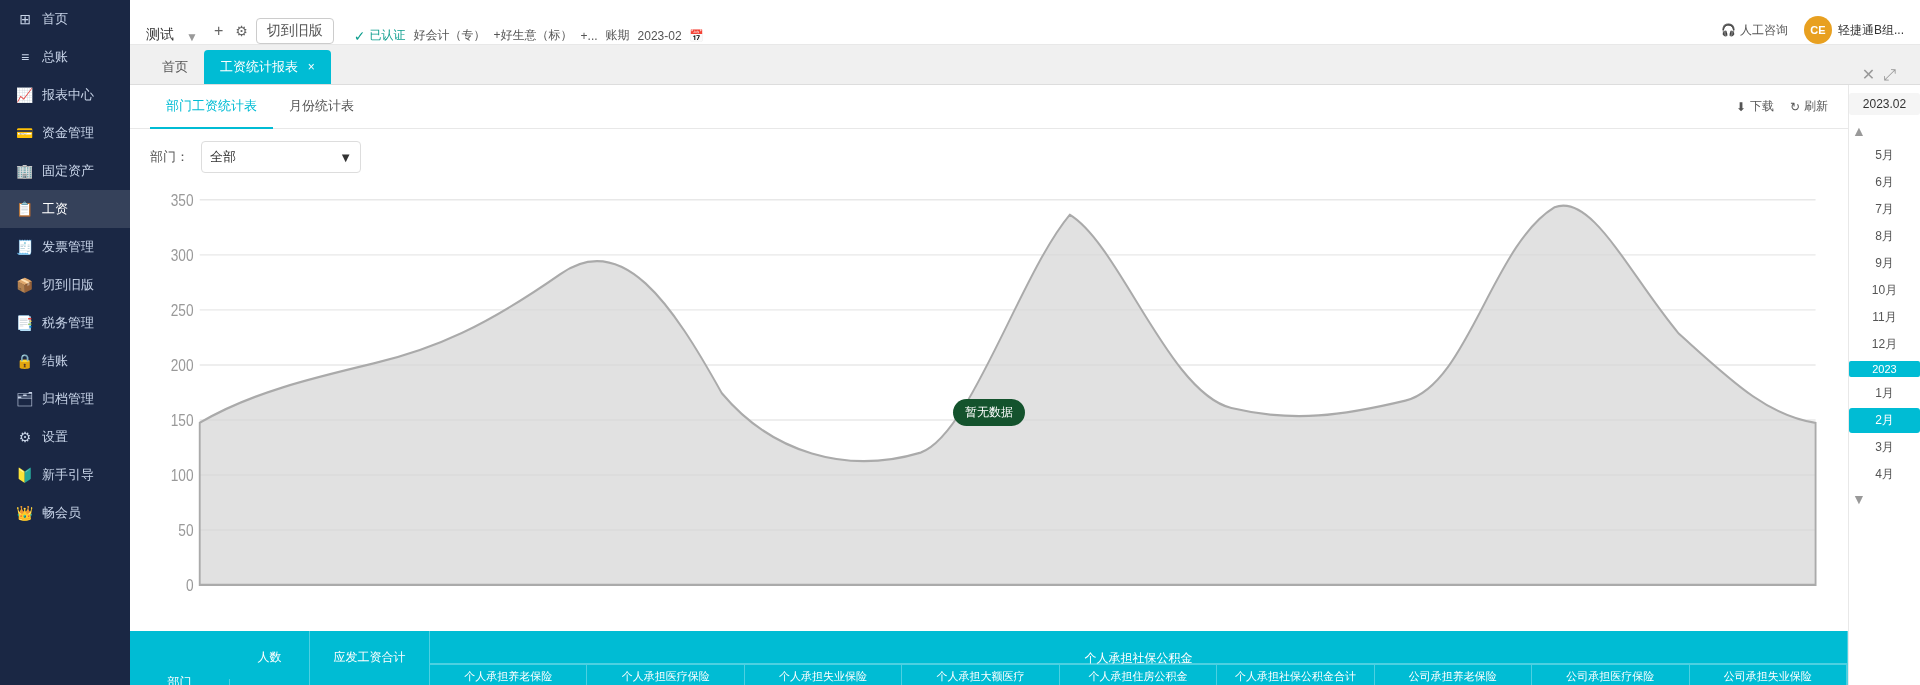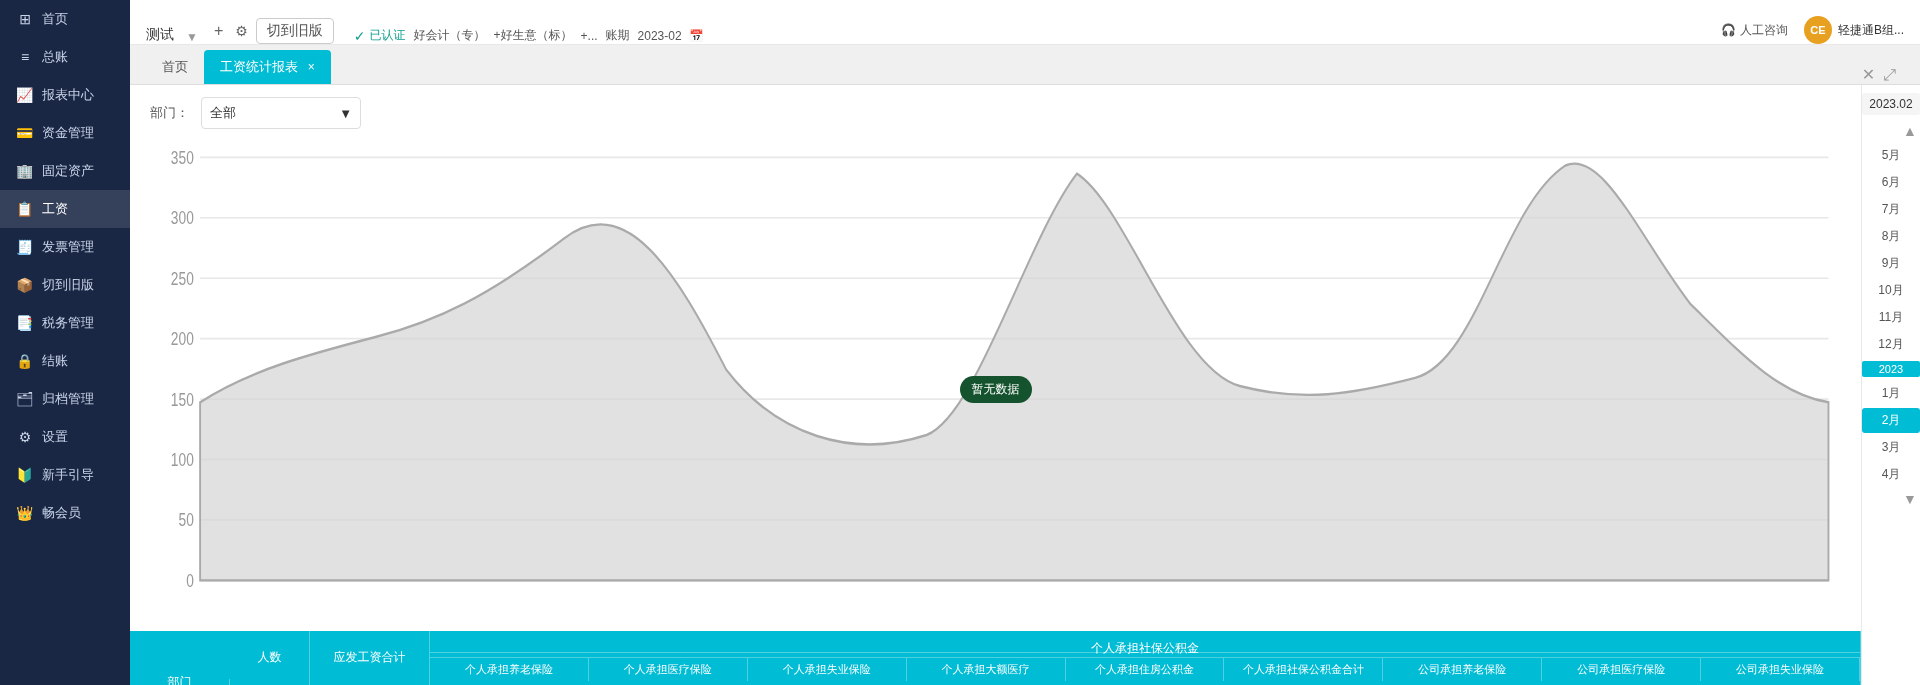--- a/index.html
+++ b/index.html
@@ -304,37 +304,37 @@
       border-right: 1px solid rgba(255,255,255,0.3);
       text-align: center;
       padding: 4px 6px;
       line-height: 1.3;
     }
     .th-group-label {
       background: #00bcd4;
       color: white;
       font-size: 12px;
       text-align: center;
-      padding: 6px 0;
+      padding: 16px 0;
       border-bottom: 1px solid rgba(255,255,255,0.3);
     }
     .th-group-cols {
       display: flex;
       flex: 1;
       align-items: center;
     }
 
     
     .right-panel {
-      width: 59px;
+      width: 72px;
       background: white;
       border-left: 1px solid #e8e8e8;
       display: flex;
       flex-direction: column;
-      align-items: flex-end;
+      align-items: flex-start;
       padding-top: 8px;
       gap: 2px;
       font-size: 12px;
       overflow: hidden;
     }
     .right-panel-date {
       font-size: 12px;
       color: #333;
       padding: 4px 6px;
       background: #f5f5f5;
@@ -491,20 +491,40 @@
     </div>
     <div style="margin-left:auto;display:flex;align-items:center;gap:8px;padding-right:8px;">
       <span class="wc-btn">✕</span>
       <span class="wc-btn">⤢</span>
     </div>
   </div>
 
   <div class="content-area">
     <div class="content-panel">
 
+      <div class="subtabs">
+        <div class="subtabs-left">
+          <div class="subtab active">
+            <span>部门工资统计表</span>
+          </div>
+          <div class="subtab">
+            <span>月份统计表</span>
+          </div>
+        </div>
+        <div class="subtabs-right">
+          <div class="action-btn">
+            <span>⬇</span>
+            <span>下载</span>
+          </div>
+          <div class="action-btn">
+            <span>↻</span>
+            <span>刷新</span>
+          </div>
+        </div>
+      </div>
 
       <div class="filter-bar">
         <span class="filter-label">部门：</span>
         <div class="filter-select">
           <span>全部</span>
           <span>▼</span>
         </div>
       </div>
 
       <div class="chart-area" style="height: 310px; position:relative;">

